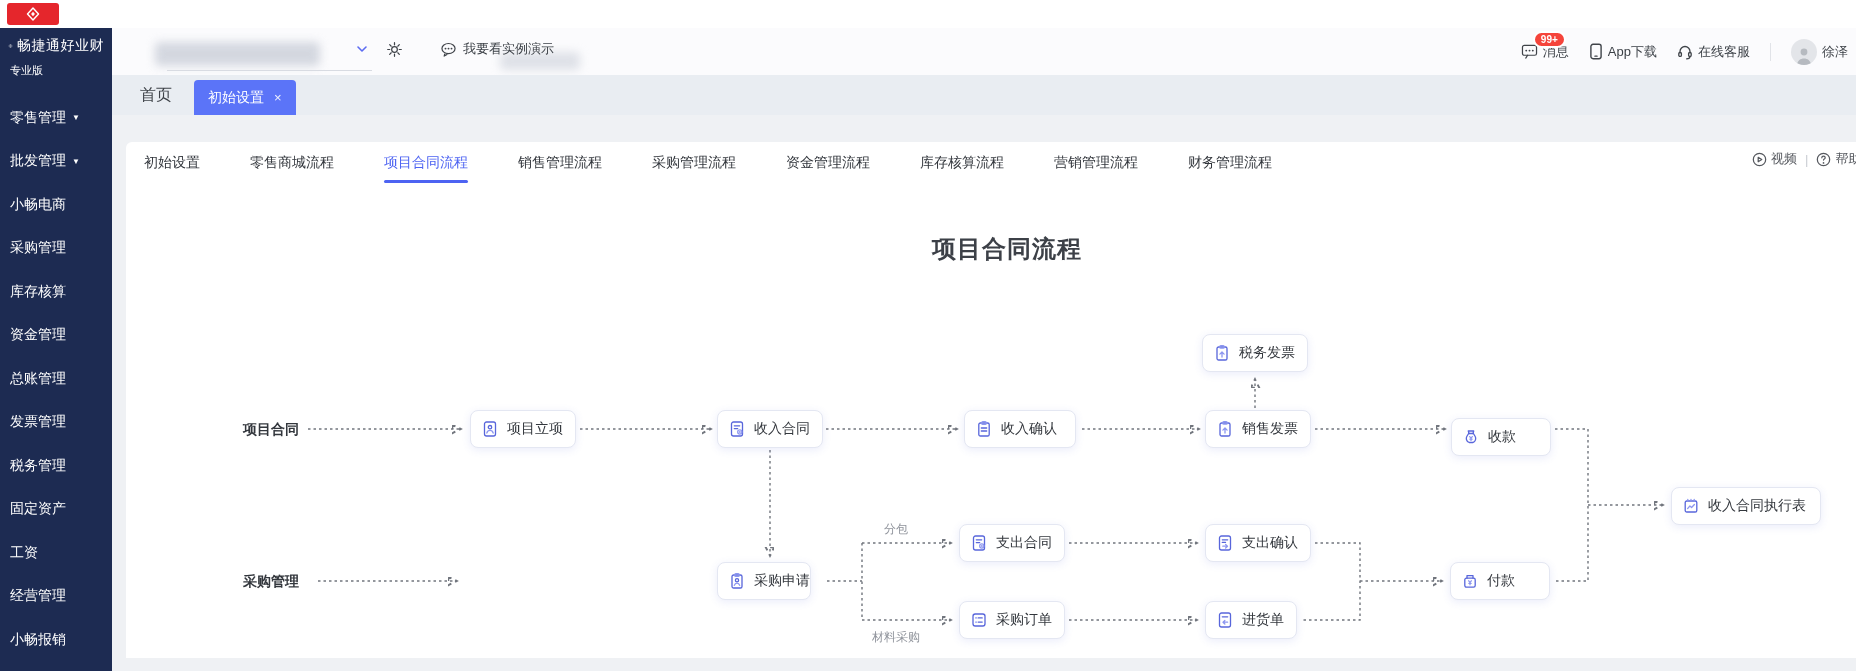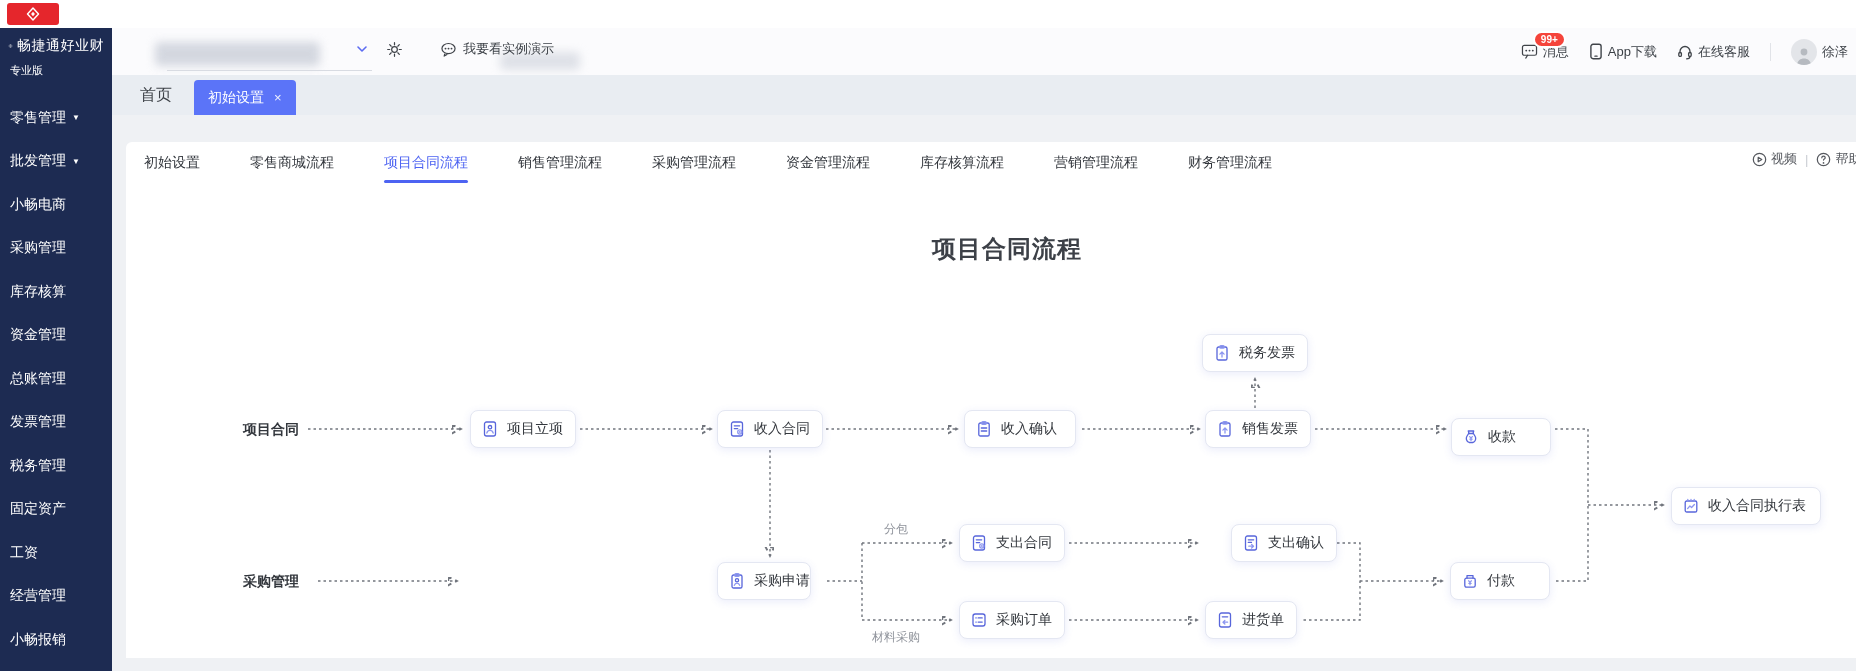--- a/index.html
+++ b/index.html
@@ -352,21 +352,21 @@
             <rect x="3.5" y="2" width="11" height="14" rx="2"></rect>
             <path d="M6.3 5.8h5.4M6.3 8.6h3.4"></path>
             <g class="a">
               <circle cx="11.8" cy="12" r="2.1"></circle>
               <circle cx="11.8" cy="12" r="0.4"></circle>
             </g>
           </svg>
         </span>
         <span>支出合同</span>
       </div>
-      <div class="fnode" style="left: 1205px; top: 524px; width: 106px; margin-left: 26px;">
+      <div class="fnode" style="left: 1205px; top: 524px; width: 106px;">
         <span class="nodeicon">
           <svg viewBox="0 0 18 18">
             <rect x="3.5" y="2" width="11" height="14" rx="2"></rect>
             <path d="M6.3 5.8h5.4M6.3 8.4h3.2"></path>
             <path class="a" d="M6.8 12.2h4.6m-1.8-1.8 1.9 1.8-1.9 1.8"></path>
           </svg>
         </span>
         <span>支出确认</span>
       </div>
       <div class="fnode" style="left: 959px; top: 601px; width: 106px;">

